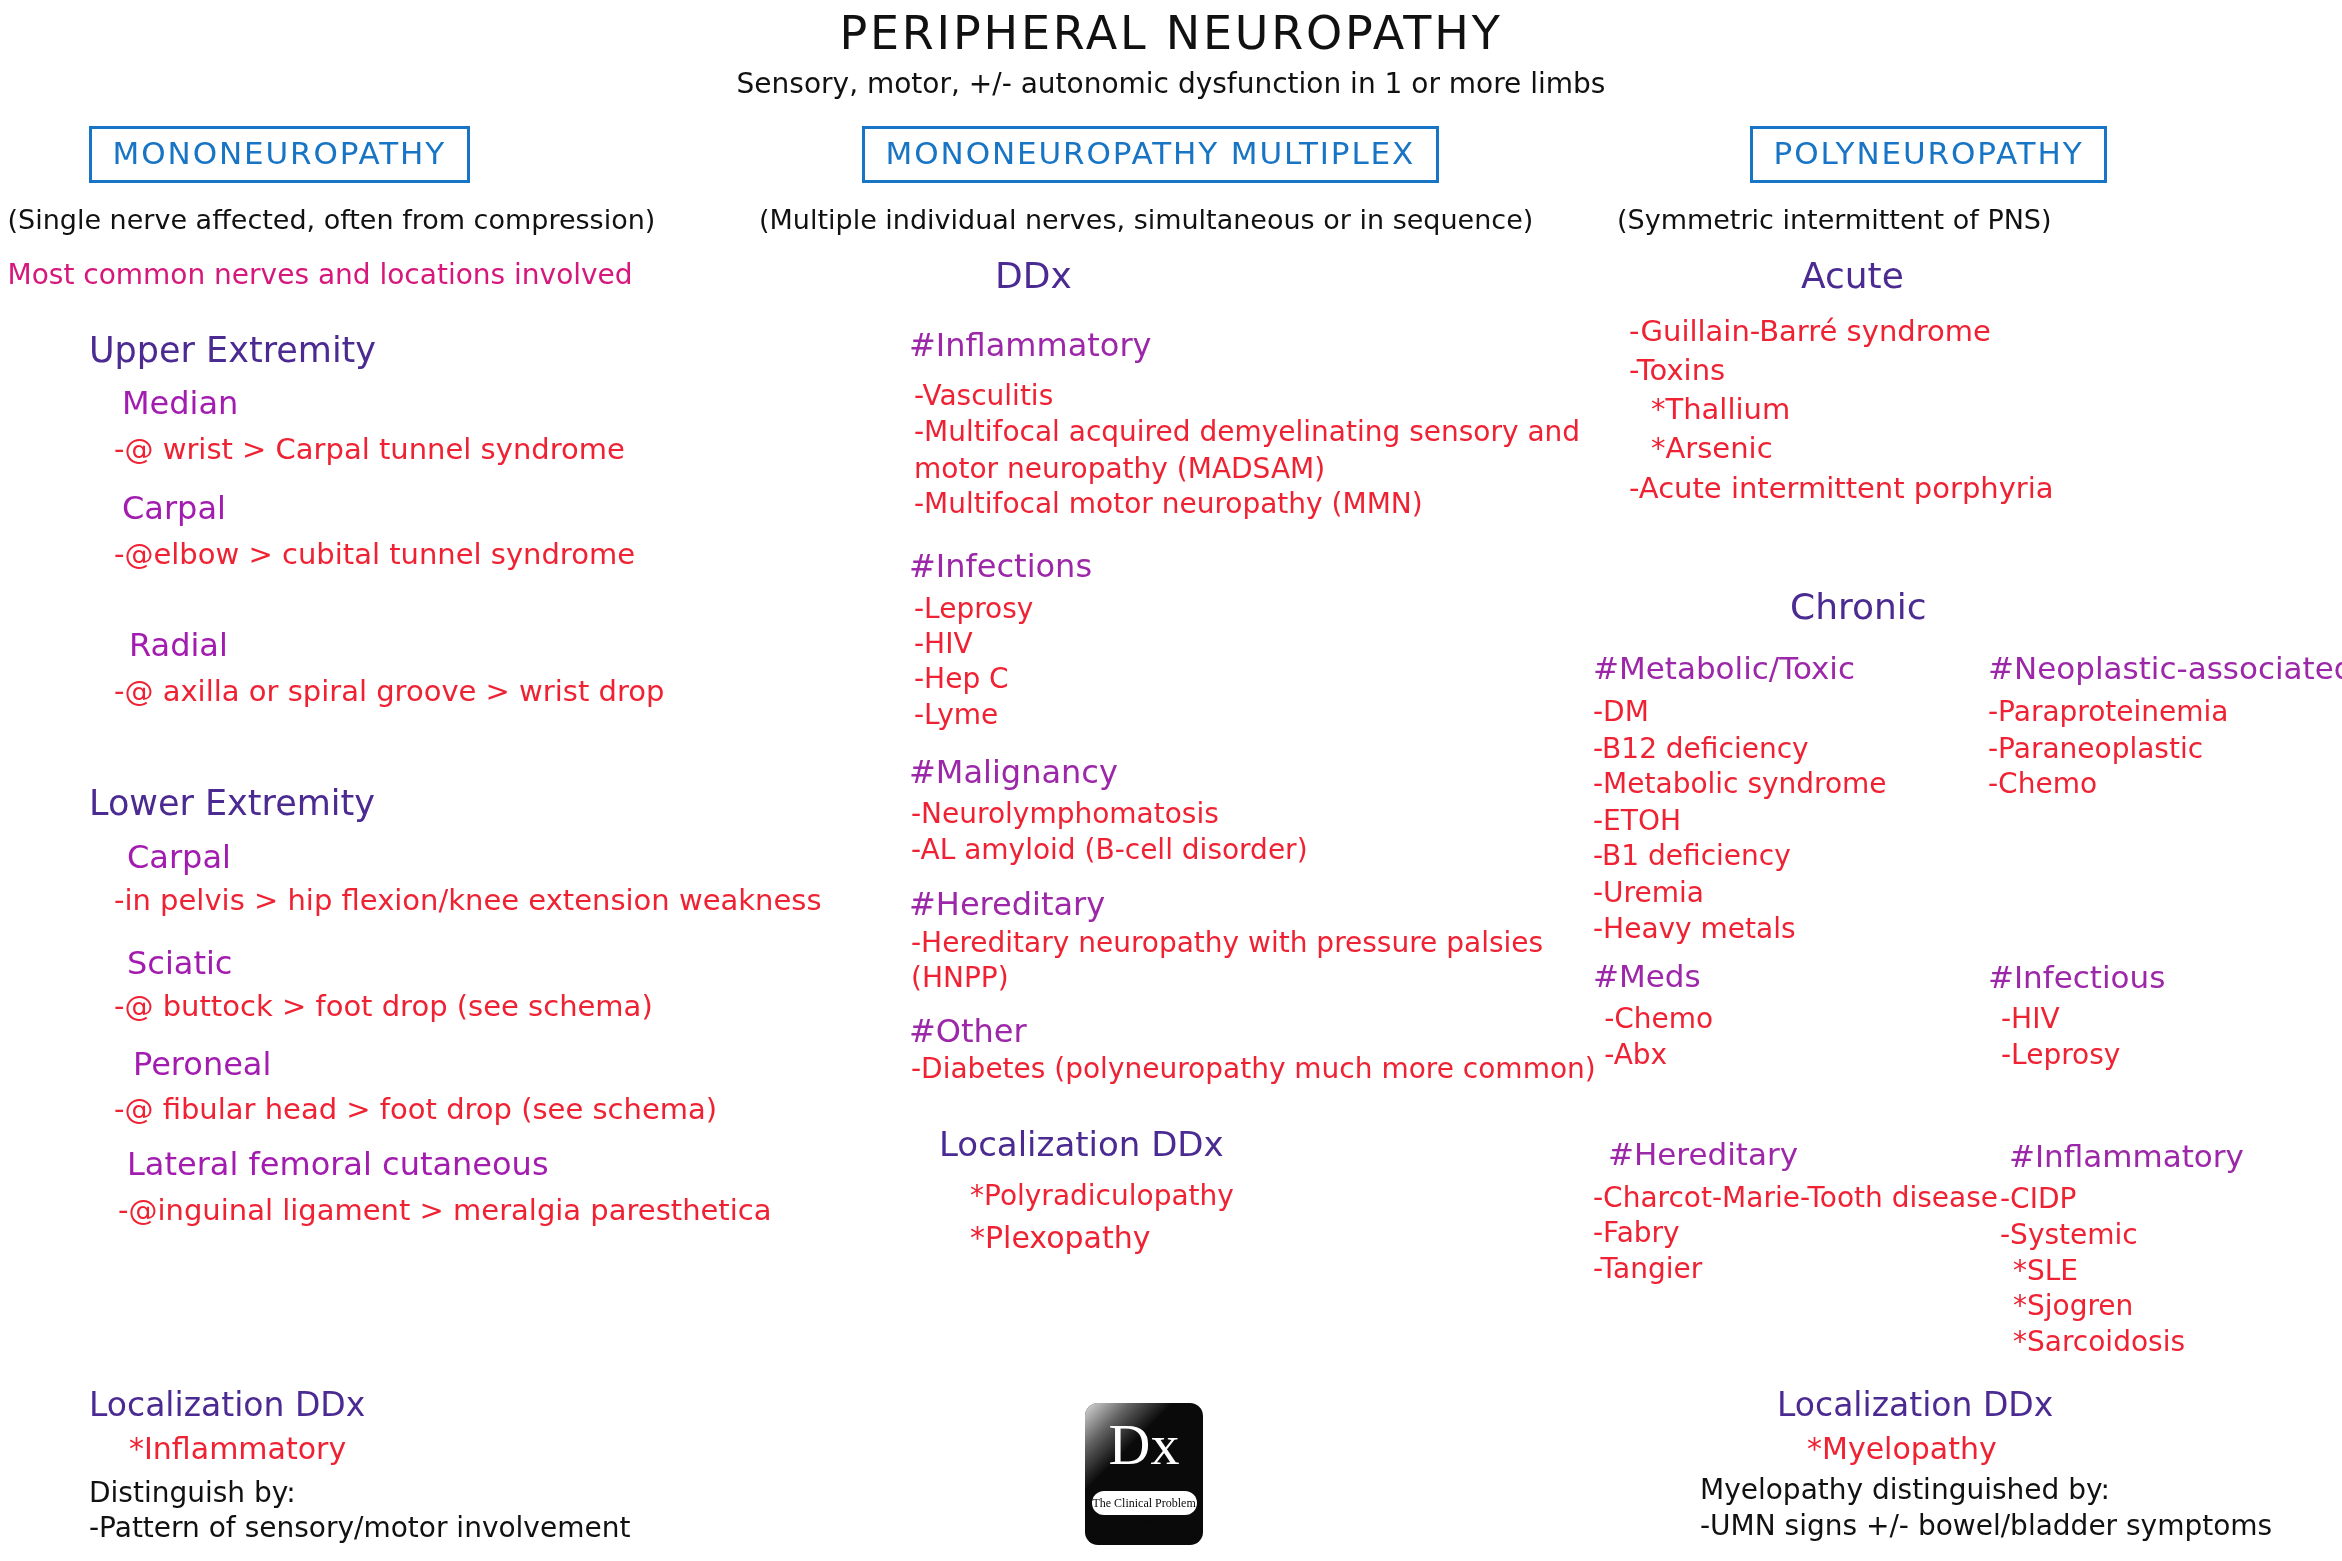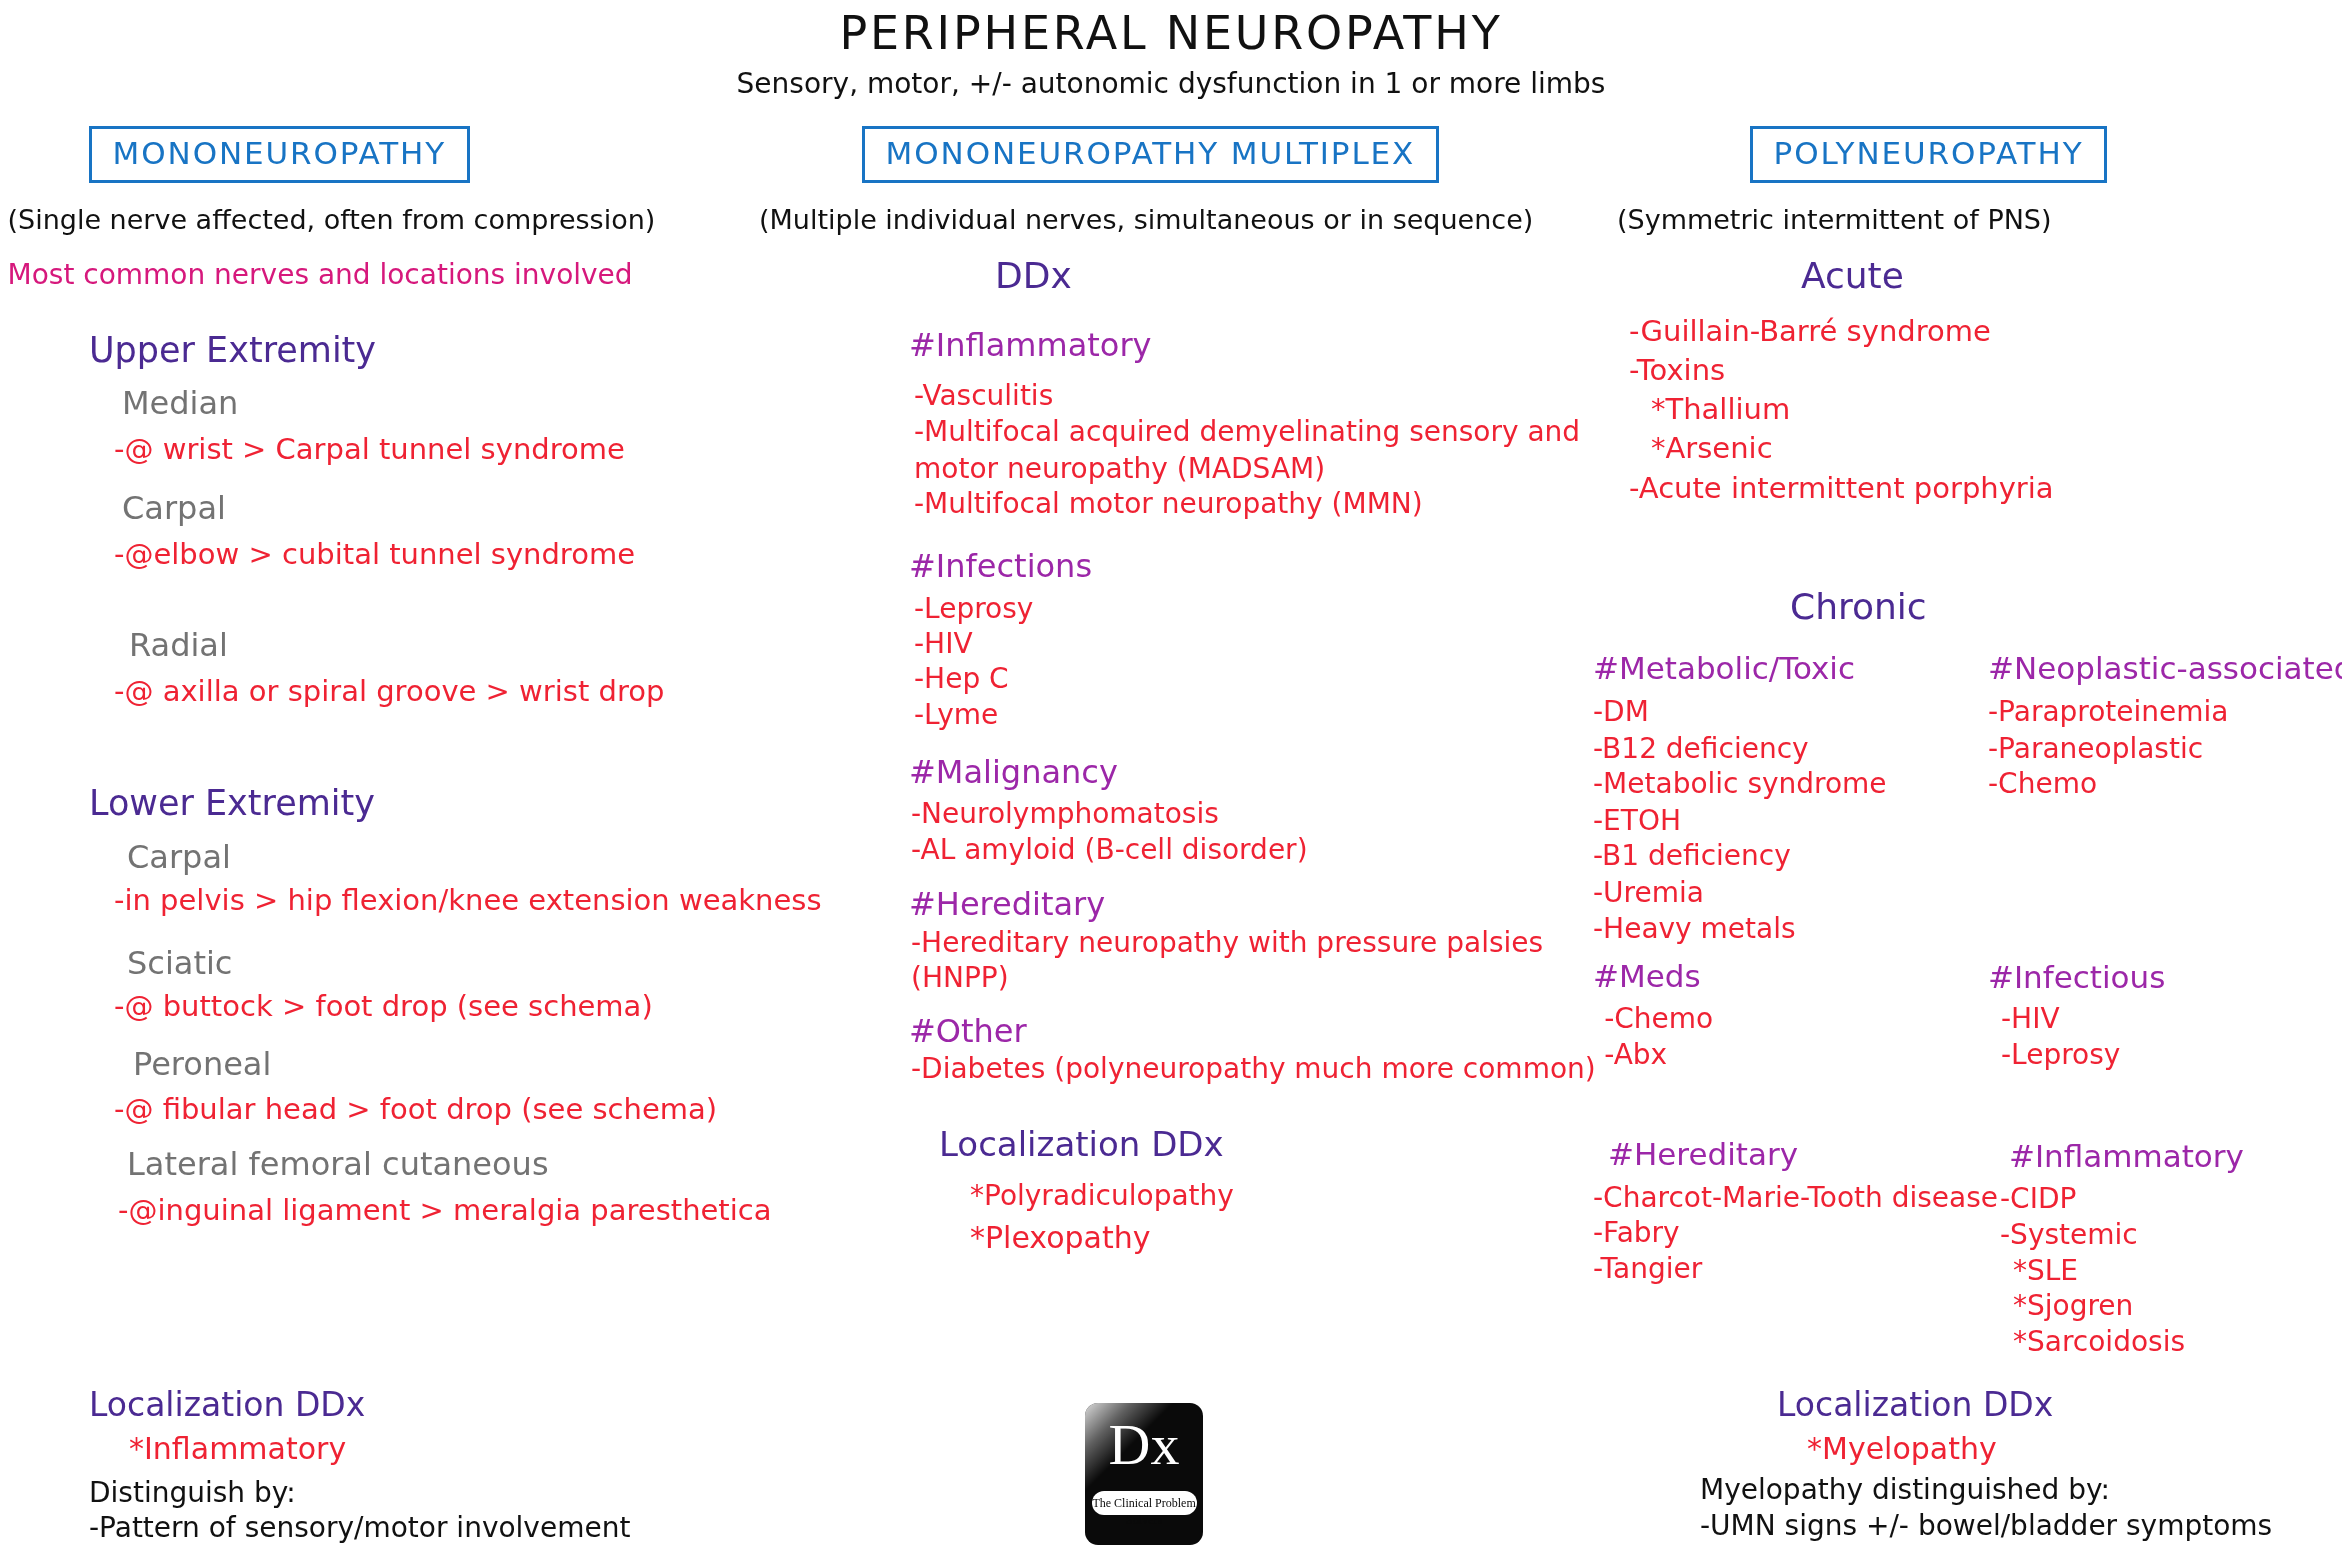--- a/index.html
+++ b/index.html
@@ -56,21 +56,21 @@
   .boxwrap { position: absolute; }
   .paren {
     position: absolute;
     font-size: 27px;
     color: #111111;
     white-space: nowrap;
   }
   .magenta { color: #d6187c; }
   .purple  { color: #4b2a92; }
   .purple2 { color: #9c27a8; }
-  .gold    { color: #737373; }
+  .gold    { color: #a21caf; }
   .red     { color: #ef2233; }
   .black   { color: #111111; }
 
   .t { position: absolute; white-space: nowrap; }
 
   
   #logo {
     position: absolute;
     left: 1085px;
     top: 1403px;

